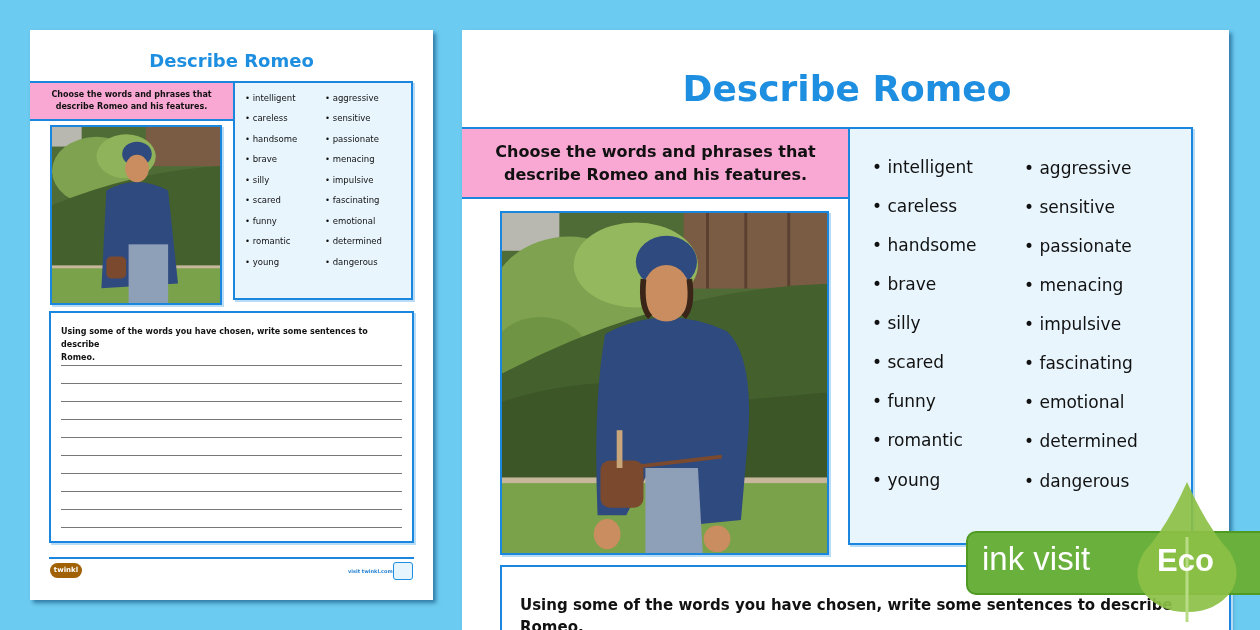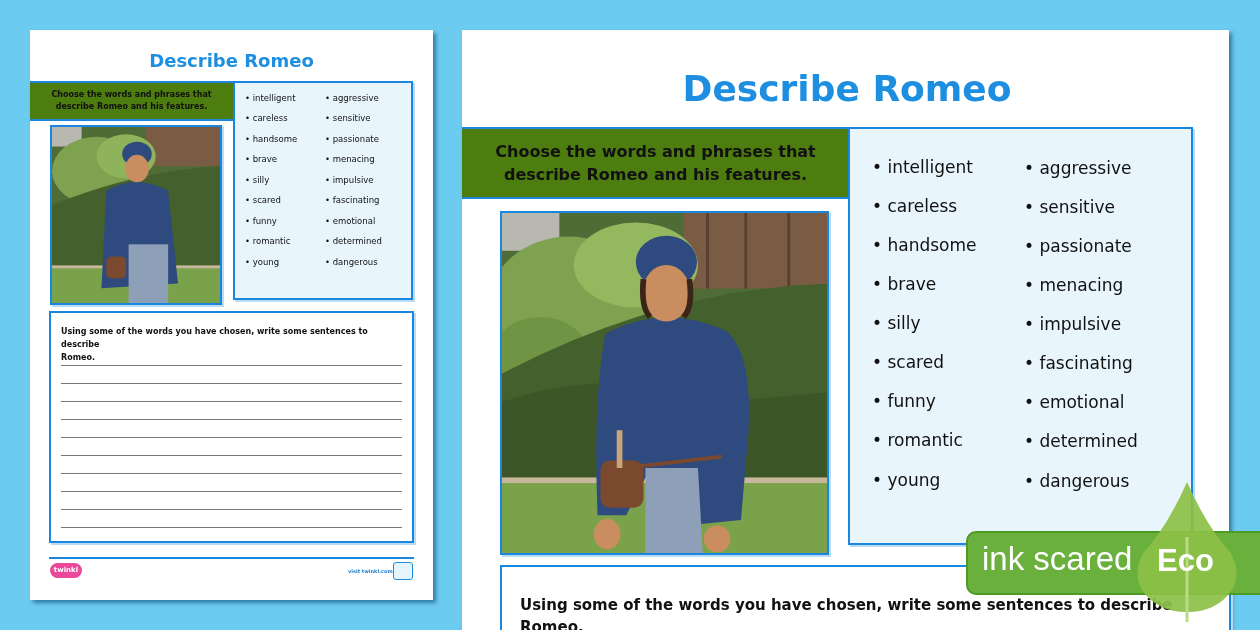--- a/index.html
+++ b/index.html
@@ -2,35 +2,35 @@
 <html><head>
 <meta charset="utf-8">
 <style>
   * { box-sizing: border-box; margin: 0; padding: 0; }
   html, body { width: 1260px; height: 630px; overflow: hidden; }
   body { background: #6ccbf0; font-family: "DejaVu Sans", sans-serif; position: relative; }
 
   .page { position: absolute; background: #fff; box-shadow: 3px 3px 4px rgba(0,60,110,0.55); }
   .title { position: absolute; left: 0; right: 0; text-align: center; color: #1e8fe0; font-weight: bold; font-family: "DejaVu Sans", sans-serif; }
 
-  .prompt { position: absolute; background: #4d7c0f; border-top: 2px solid #1a86dd; border-bottom: 2px solid #1a86dd; text-align: center; font-weight: bold; color: #111; font-family: "DejaVu Sans", sans-serif; display:flex; align-items:center; justify-content:center; }
+  .prompt { position: absolute; background: #f9a8d4; border-top: 2px solid #1a86dd; border-bottom: 2px solid #1a86dd; text-align: center; font-weight: bold; color: #111; font-family: "DejaVu Sans", sans-serif; display:flex; align-items:center; justify-content:center; }
   .words { position: absolute; background: #e8f5fd; border: 2px solid #1a86dd; box-shadow: 2px 2px 0 #b8dcf5; }
   .words ul { list-style: none; position: absolute; }
   .words li { position: absolute; white-space: nowrap; color: #111; font-family: "DejaVu Sans", sans-serif; text-align: right; }
   .words li::before { content: "• "; }
 
   .pic { position: absolute; border: 2px solid #1a86dd; overflow: hidden; box-shadow: 2px 2px 0 #b8dcf5; }
   .pic svg { width: 100%; height: 100%; display: block; }
 
   .write { position: absolute; border: 2px solid #1a86dd; background: #fff; box-shadow: 2px 2px 0 #b8dcf5; }
   .write .q { position: absolute; font-weight: bold; color: #111; font-family: "DejaVu Sans", sans-serif; }
   .write .line { position: absolute; height: 1px; background: #777; }
 
   .footer-rule { position: absolute; height: 2px; background: #1a86dd; }
-  .twinkl-logo { position: absolute; background: #ec4899; color: #fff; font-weight: bold; border-radius: 8px; text-align: center; font-family: "DejaVu Sans", sans-serif; }
+  .twinkl-logo { position: absolute; background: #a16207; color: #fff; font-weight: bold; border-radius: 8px; text-align: center; font-family: "DejaVu Sans", sans-serif; }
   .visit { position: absolute; color: #1e7fd0; font-weight: bold; font-family: "DejaVu Sans", sans-serif; }
   .badge { position: absolute; border: 1px solid #1e8fe0; border-radius: 3px; background: #e6f4fd; }
 
   .eco { position: absolute; left: 966px; top: 531px; width: 300px; height: 64px; background: #6ab03c; border: 2px solid #4f9a22; border-radius: 10px 0 0 10px; }
   .eco-text { position: absolute; left: 14px; top: 7px; color: #fff; font-size: 33px; font-family: "Liberation Sans", sans-serif; }
   .leaf { position: absolute; left: 1132px; top: 482px; width: 110px; height: 140px; }
   .eco-label { position: absolute; left: 1157px; top: 543px; color: #fff; font-weight: bold; font-size: 31px; font-family: "Liberation Sans", sans-serif; }
 </style>
 </head>
 <body>
@@ -172,19 +172,19 @@
 
   <div class="write" style="left:38px; top:535px; width:731px; height:110px;">
     <div class="q" style="left:18px; top:27px; font-size:15px; line-height:22px; width:690px;">
       <span>Using some of the words you have chosen, write some sentences to describe</span><br>
       <span>Romeo.</span>
     </div>
   </div>
 </div>
 
 <div class="eco">
-  <div class="eco-text">ink scared</div>
+  <div class="eco-text">ink visit</div>
 </div>
 <svg class="leaf" viewBox="0 0 110 140">
   <path d="M55 0 Q75 45 98 70 Q110 90 100 108 Q85 130 55 130 Q25 130 10 108 Q0 90 12 70 Q35 45 55 0 Z" fill="#8cc045" opacity="0.92"></path>
   <line x1="55" y1="55" x2="55" y2="140" stroke="#b8dc86" stroke-width="3"></line>
 </svg>
 <div class="eco-label">Eco</div>
 
 </body></html>

